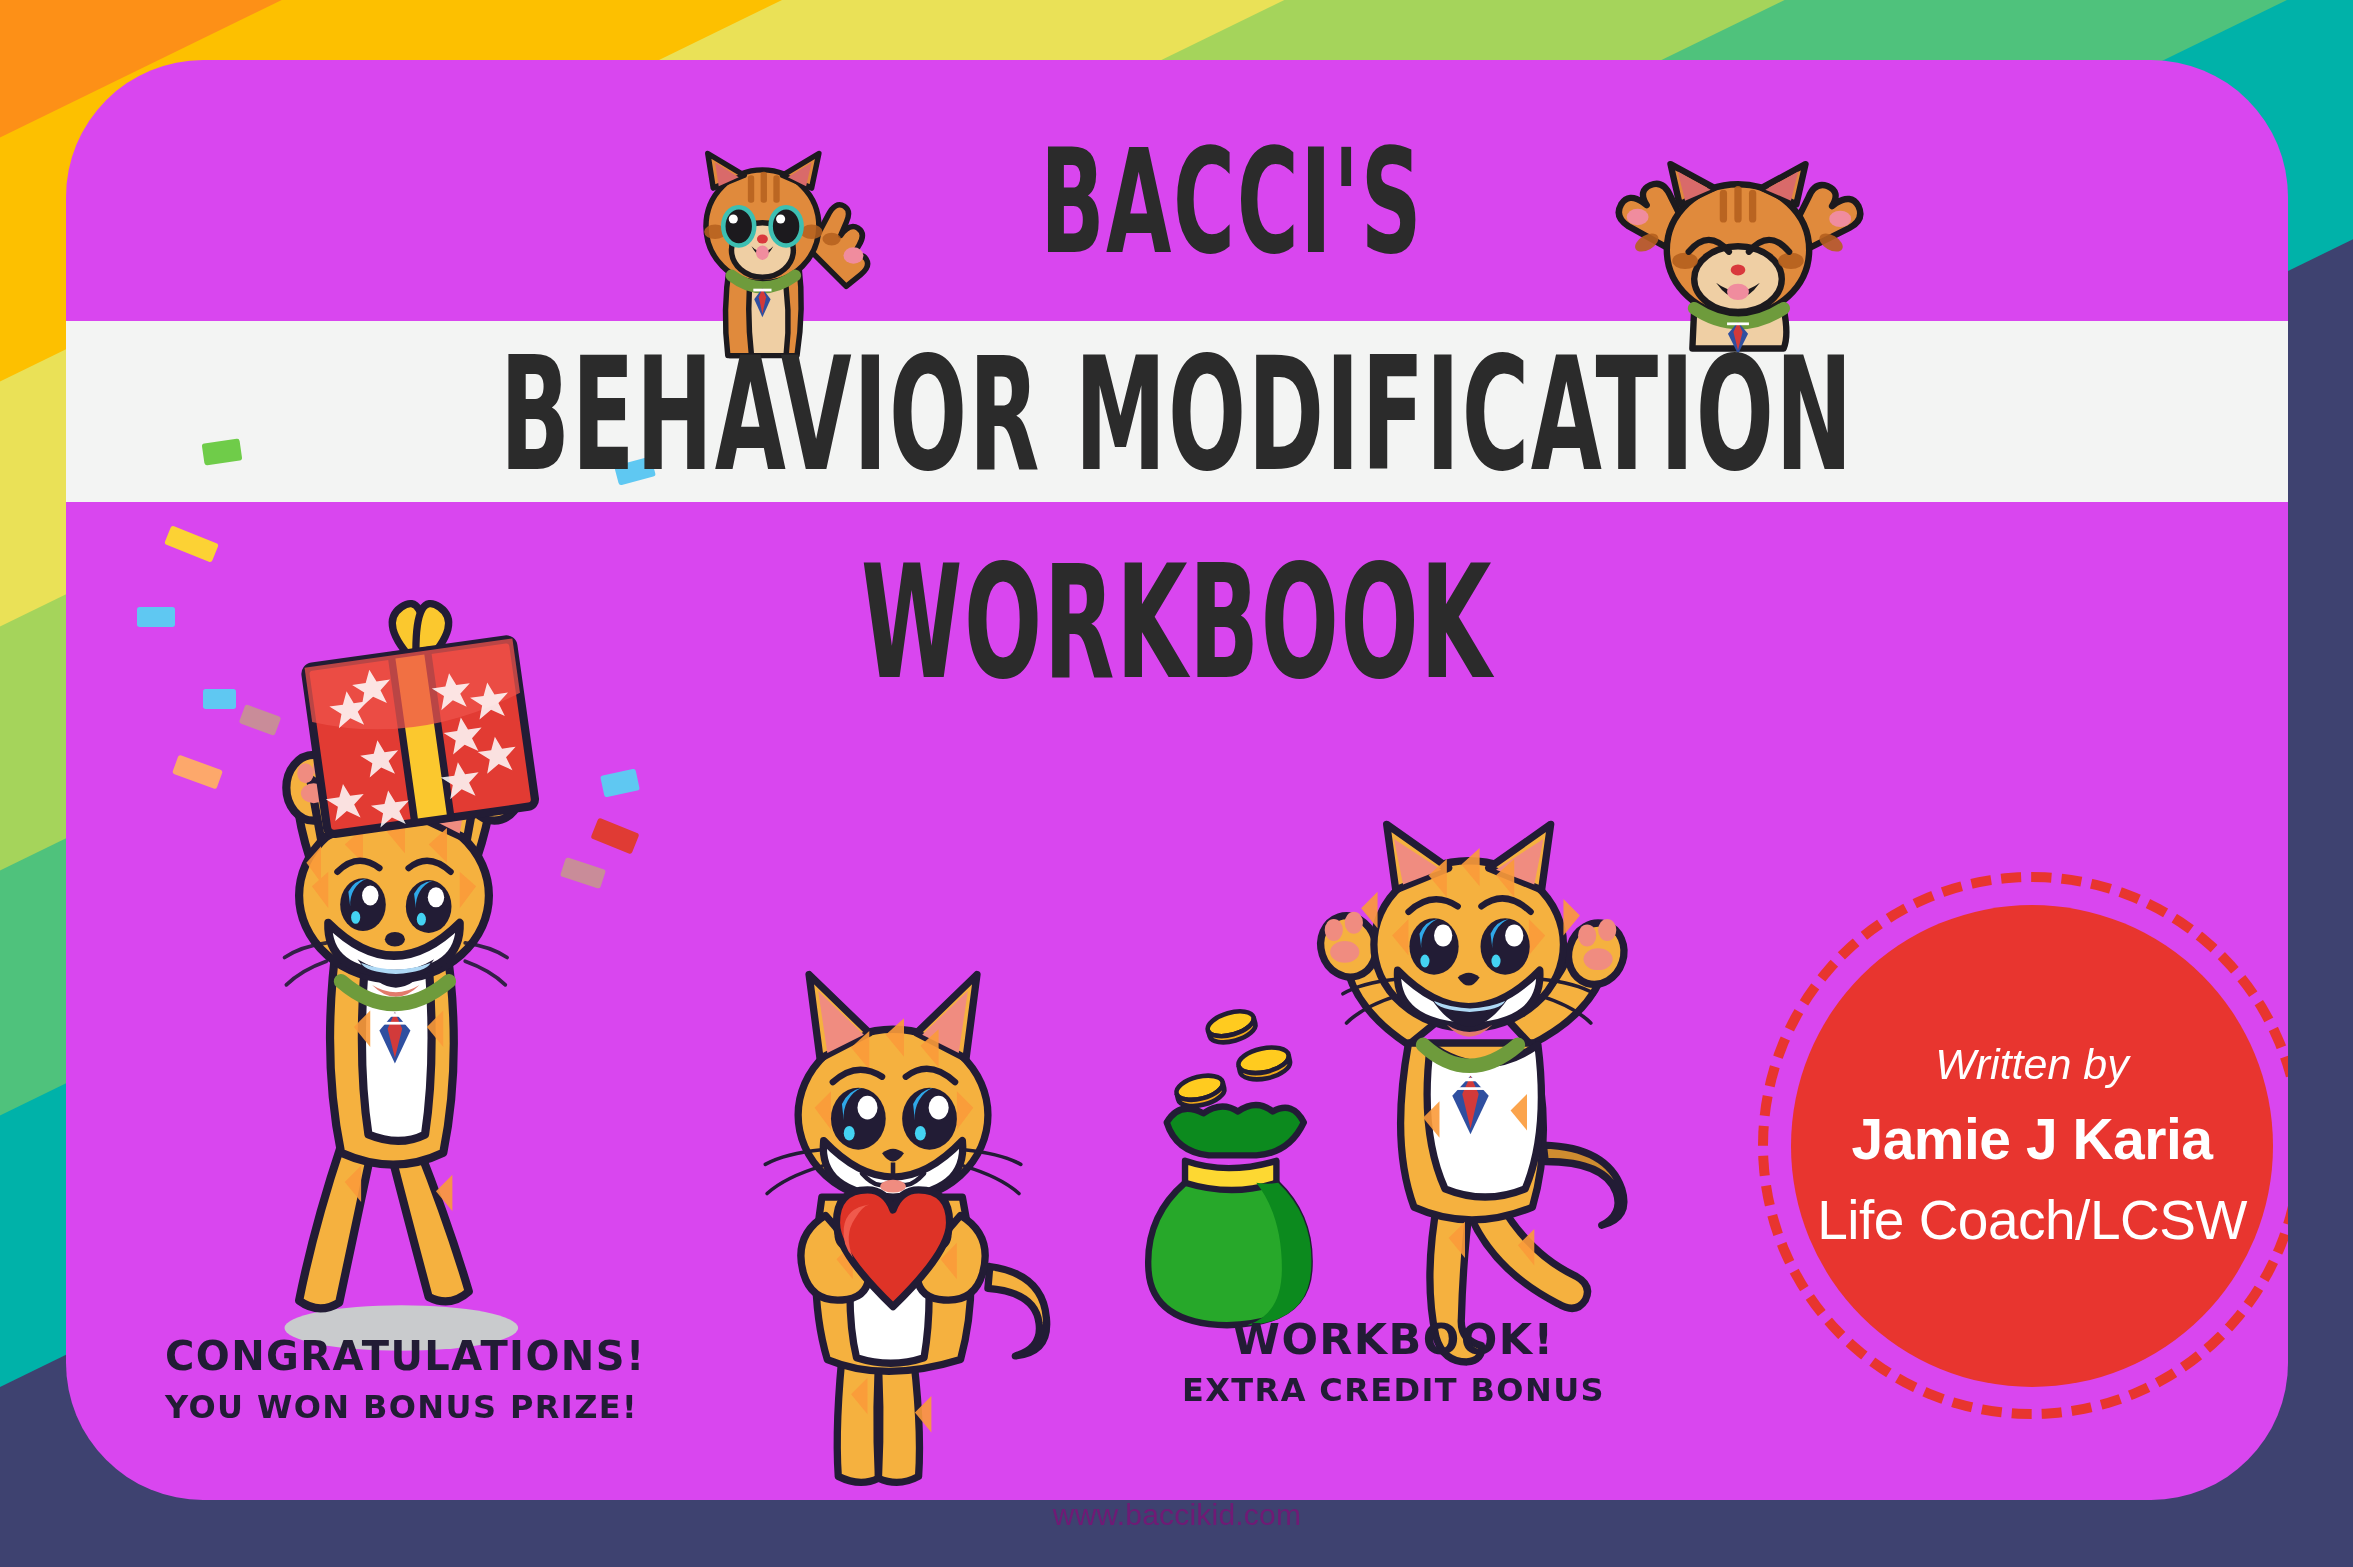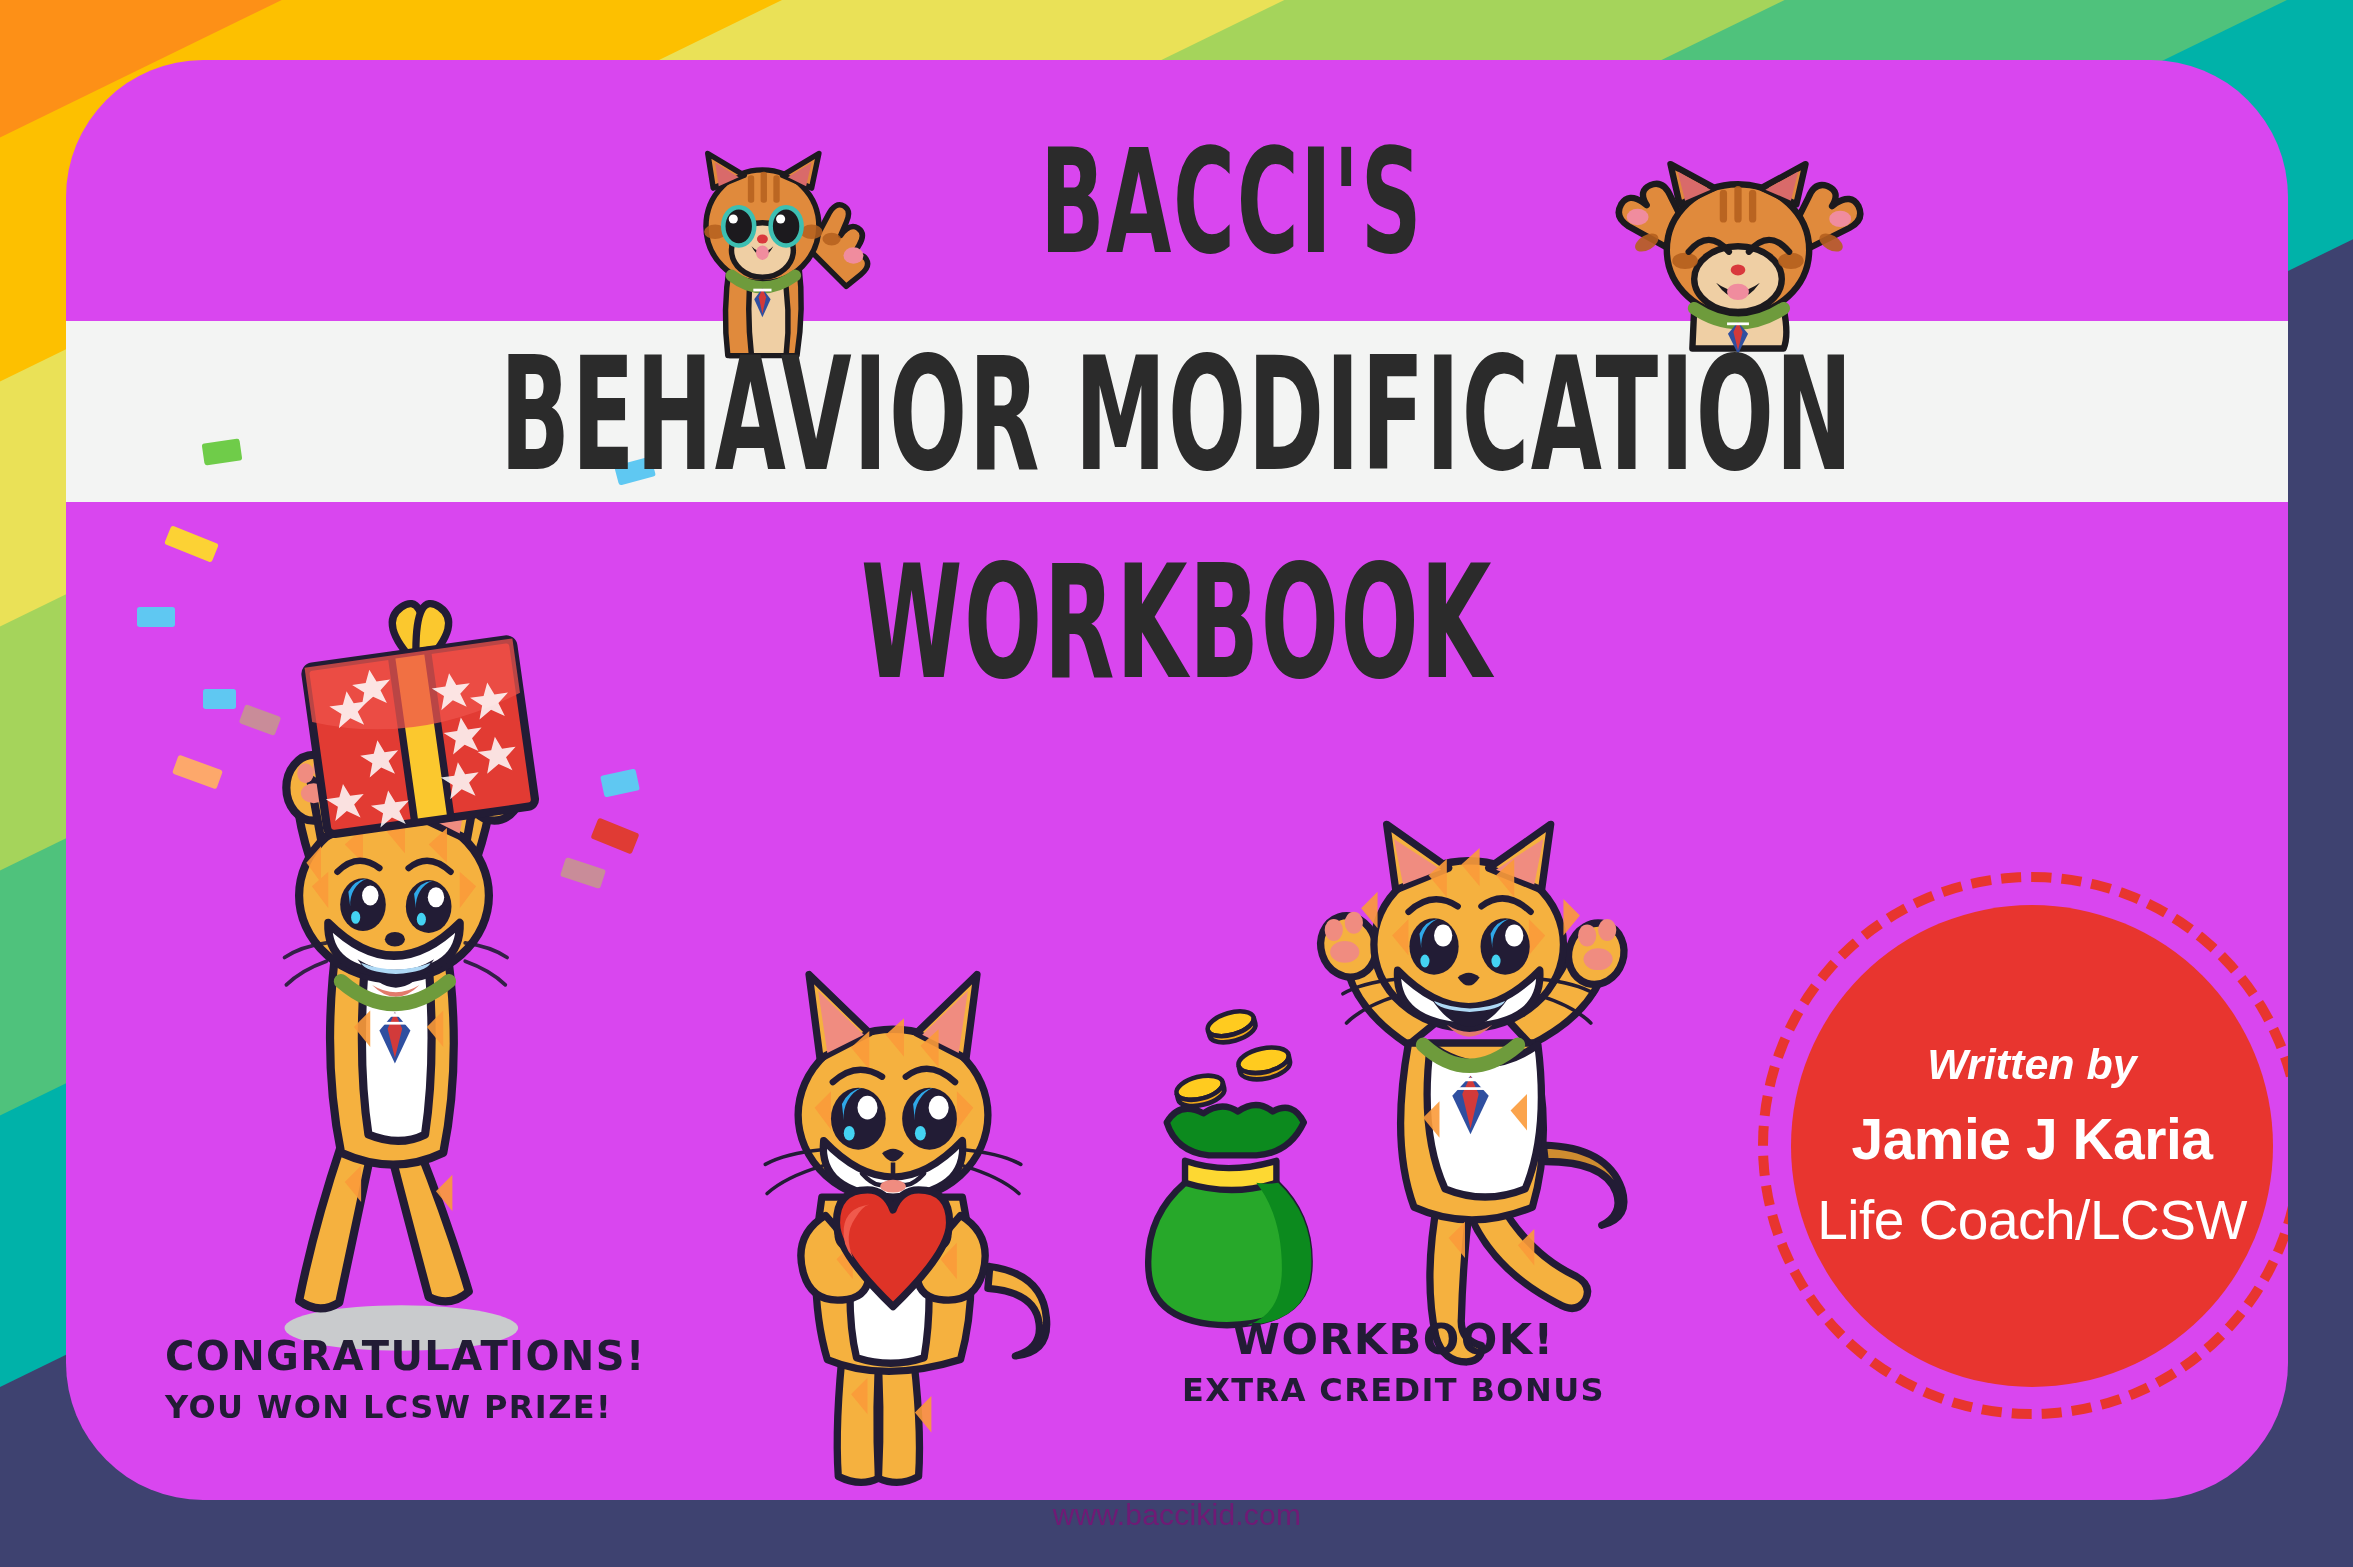--- a/index.html
+++ b/index.html
@@ -90,21 +90,21 @@
   #author-circle {
     position:absolute; left:33px; top:33px;
     width:482px; height:482px;
     border-radius:50%;
     background:#E8352F;
     display:flex; flex-direction:column;
     align-items:center; justify-content:center;
     color:#FFFFFF;
     text-align:center;
   }
-  #author-circle .written { font-style:italic; font-weight:700; font-size:43px; margin-bottom:16.4px; }
+  #author-circle .written { font-style:italic; font-weight:400; font-size:43px; margin-bottom:16.4px; }
   #author-circle .name    { font-weight:700; font-size:57px; margin-bottom:16.4px; letter-spacing:-0.5px;}
   #author-circle .role    { font-weight:400; font-size:55px; letter-spacing:-0.5px;text-align:right;}
 
   
   #url {
     position:absolute; left:0; right:0; top:1498px;
     text-align:center;
     font-size:30px;
     color:#701a75;
     letter-spacing:0.2px;
@@ -553,21 +553,21 @@
         </g>
       </svg>
     </div>
 
     <div id="title-1" class="title-font">BACCI'S</div>
     <div id="title-2" class="title-font">BEHAVIOR MODIFICATION</div>
     <div id="title-3" class="title-font">WORKBOOK</div>
 
     <div id="cap-left">
       <div class="marker l1">CONGRATULATIONS!</div>
-      <div class="marker l2">YOU WON LCSW PRIZE!</div>
+      <div class="marker l2">YOU WON BONUS PRIZE!</div>
     </div>
 
     <div id="cap-mid">
       <div class="marker l1">WORKBOOK!</div>
       <div class="marker l2">EXTRA CREDIT BONUS</div>
     </div>
 
     <div id="author-badge">
       <div id="author-dash"></div>
       <div id="author-circle">

